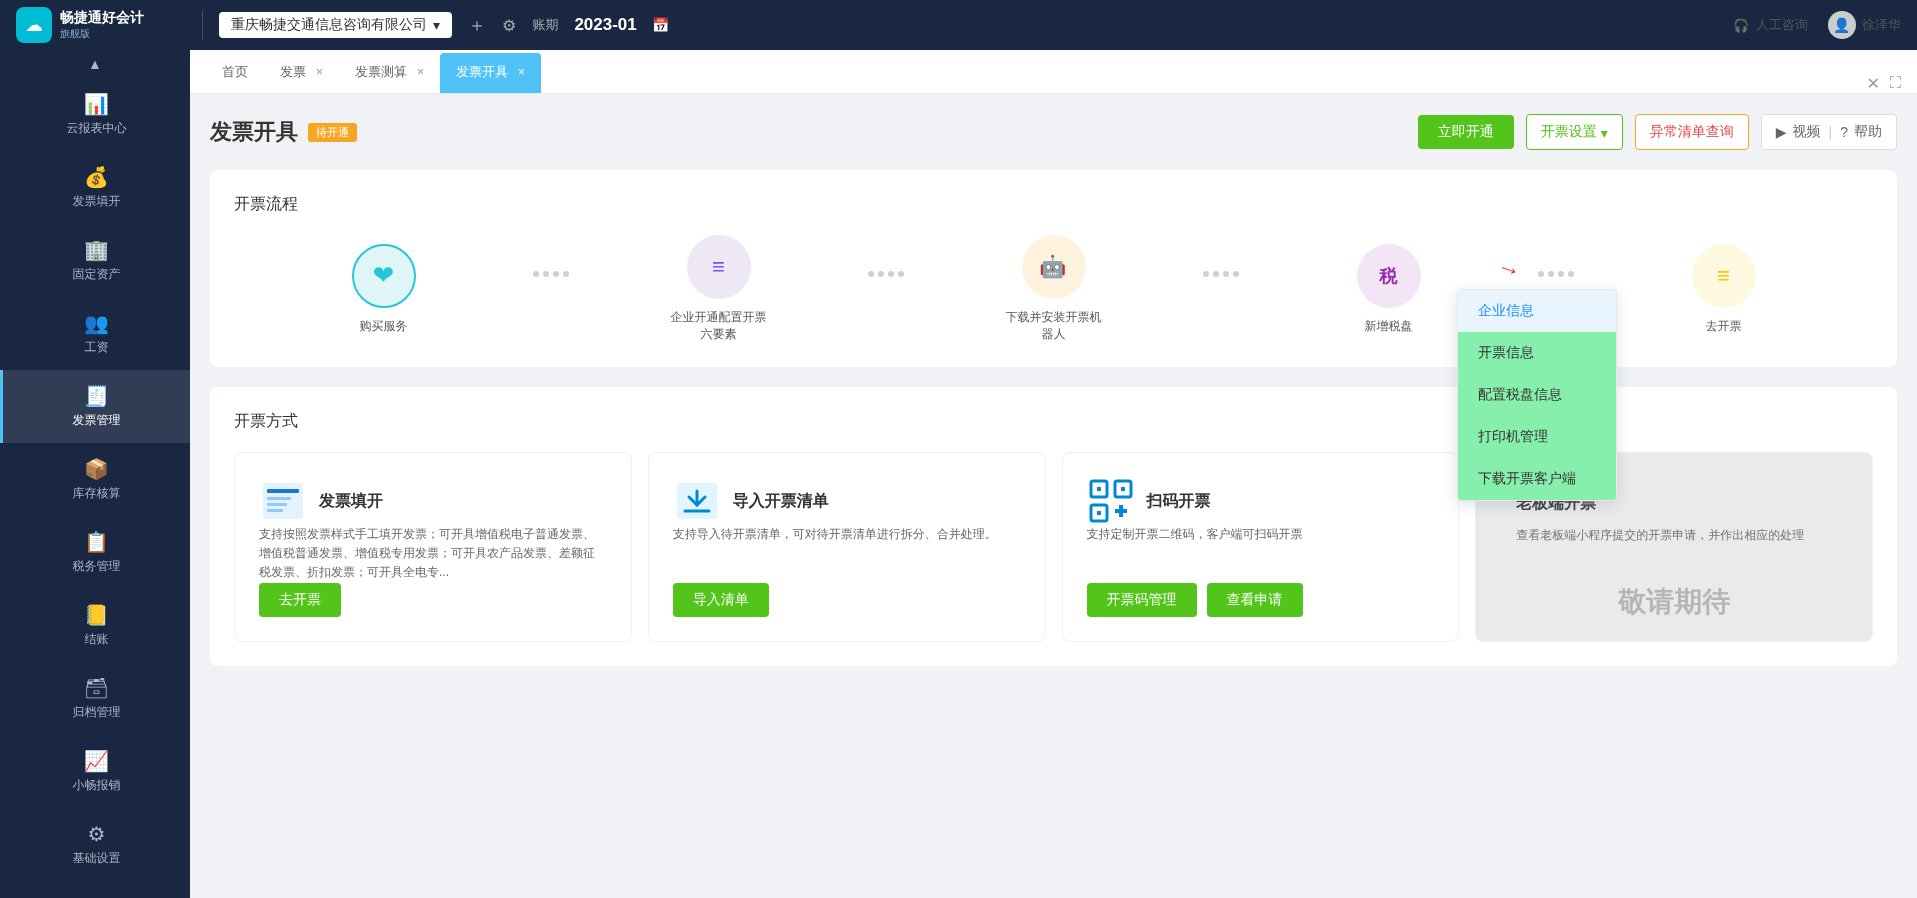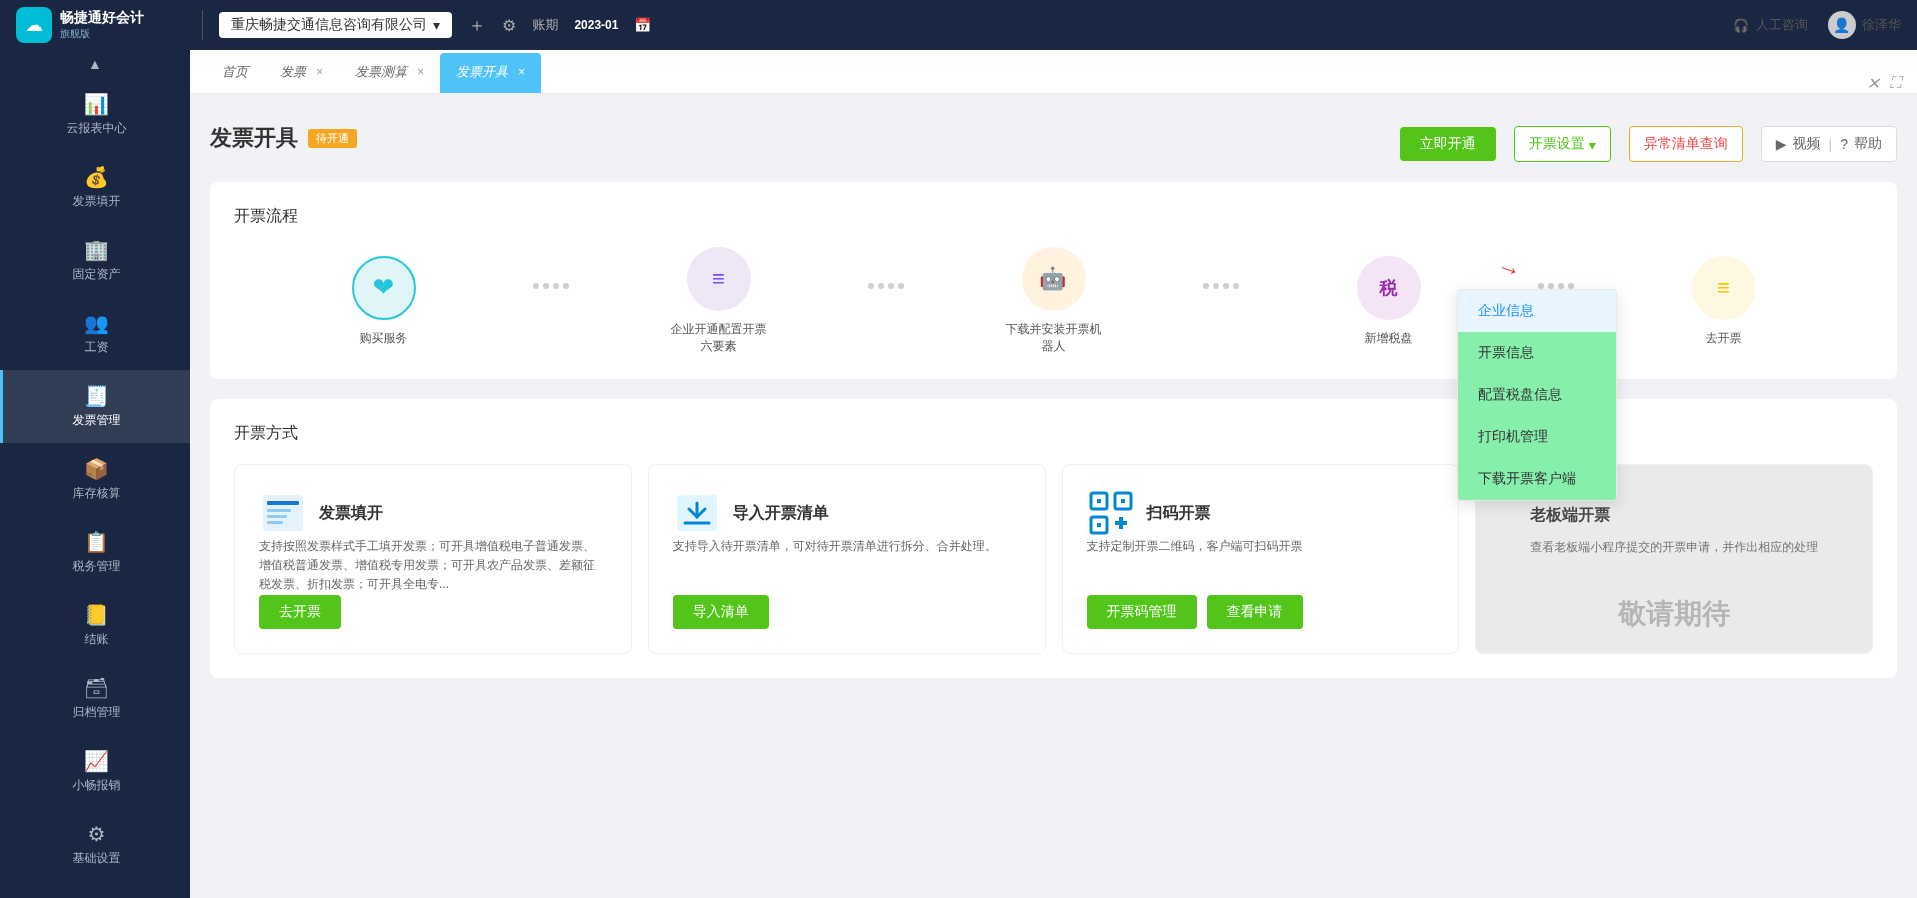--- a/index.html
+++ b/index.html
@@ -4,21 +4,21 @@
   <style>
     * { box-sizing: border-box; margin: 0; padding: 0; }
     body { font-family: 'Microsoft YaHei', sans-serif; font-size: 14px; background: #f0f2f5; overflow: hidden; }
 
     
     .app-root { display: flex; flex-direction: column; height: 898px; width: 1917px; }
     .top-bar { height: 50px; background: #1a2742; display: flex; align-items: center; padding: 0 16px; flex-shrink: 0; }
     .main-area { display: flex; flex: 1; overflow: hidden; }
     .sidebar { width: 190px; background: #1a2742; flex-shrink: 0; display: flex; flex-direction: column; overflow-y: auto; }
     .content-area { flex: 1; display: flex; flex-direction: column; overflow: hidden; background: #f0f2f5; }
-    .tab-bar { height: 44px; background: #fff; display: flex; align-items: flex-end; padding: 0 16px; border-bottom: 1px solid #e8e8e8; flex-shrink: 0; font-style: italic; }
+    .tab-bar { height: 44px; background: #fff; display: flex; align-items: flex-end; padding: 0 16px; border-bottom: 1px solid #e8e8e8; flex-shrink: 0; }
     .main-content { flex: 1; overflow-y: auto; padding: 20px; }
 
     
     .logo-area { display: flex; align-items: center; gap: 8px; min-width: 170px; }
     .logo-icon { width: 36px; height: 36px; background: #00bcd4; border-radius: 8px; display: flex; align-items: center; justify-content: center; color: white; font-size: 18px; }
     .company-selector { display: flex; align-items: center; gap: 6px; color: #333; background: white; border-radius: 4px; padding: 4px 12px; cursor: pointer; font-size: 14px; }
     .top-actions { display: flex; align-items: center; gap: 16px; margin-left: 16px; color: #555; }
     .top-actions span { cursor: pointer; font-size: 18px; color: #555; }
     .top-right { margin-left: auto; display: flex; align-items: center; gap: 20px; }
     .top-right-item { display: flex; align-items: center; gap: 6px; color: #555; cursor: pointer; font-size: 13px; }
@@ -35,42 +35,42 @@
     .tab.active { color: #fff; background: #4fc3f7; border-radius: 4px 4px 0 0; border-bottom: 2px solid #4fc3f7; }
     .tab.inactive { color: #666; border-bottom: 2px solid transparent; }
     .tab-close { color: #999; font-size: 12px; margin-left: 4px; }
     .tab.active .tab-close { color: white; }
 
     
     .page-header { display: flex; align-items: center; justify-content: space-between; margin-bottom: 20px; }
     .page-title-area { display: flex; align-items: center; gap: 10px; }
     .page-title { font-size: 22px; font-weight: bold; color: #333; }
     .status-badge { background: #f5a623; color: white; font-size: 11px; padding: 2px 8px; border-radius: 3px; }
-    .header-actions { display: flex; align-items: center; gap: 18px; margin-top: 12px; }
+    .header-actions { display: flex; align-items: center; gap: 12px; }
 
     
     .btn-green { background: #52c41a; color: white; border: none; padding: 8px 20px; border-radius: 4px; cursor: pointer; font-size: 14px; }
     .btn-outline-green { background: white; color: #52c41a; border: 1px solid #52c41a; padding: 8px 14px; border-radius: 4px; cursor: pointer; font-size: 14px; display: flex; align-items: flex-end; gap: 4px; }
     .btn-outline-yellow { background: white; color: #ef4444; border: 1px solid #f5a623; padding: 8px 14px; border-radius: 4px; cursor: pointer; font-size: 14px; }
     .btn-video { background: white; color: #666; border: 1px solid #ddd; padding: 8px 14px; border-radius: 4px; cursor: pointer; font-size: 14px; display: flex; align-items: center; gap: 6px; }
 
     
     .section-title { font-size: 16px; font-weight: normal; color: #333; margin-bottom: 20px; }
     .section { background: white; border-radius: 8px; padding: 24px; margin-bottom: 20px; }
 
     
     .flow-steps { display: flex; align-items: center; gap: 0; }
     .flow-step { display: flex; flex-direction: column; align-items: center; gap: 10px; flex: 1; }
     .step-label { font-size: 12px; color: #555; text-align: center; max-width: 100px; }
     .dot { width: 6px; height: 6px; border-radius: 50%; background: #d0d0d0; }
 
     
     .method-cards { display: grid; grid-template-columns: 1fr 1fr 1fr 1fr; gap: 16px; }
     .method-card { background: white; border-radius: 8px; padding: 24px; display: flex; flex-direction: column; border: 1px solid #f0f0f0; }
-    .method-card.disabled { background: #f5f5f5; opacity: 0.9; align-items: center; }
+    .method-card.disabled { background: #f5f5f5; opacity: 0.9; }
     .method-card-header { display: flex; align-items: center; gap: 12px; }
     .method-card-icon { width: 48px; height: 48px; display: flex; align-items: center; justify-content: center; font-size: 28px; }
     .method-card-title { font-size: 16px; font-weight: bold; color: #333; }
     .method-card-desc { font-size: 12px; color: #666; line-height: 1.6; flex: 1; }
     .method-card-footer { display: flex; gap: 10px; }
 
     
     .dropdown-menu { position: absolute; top: 195px; right: 300px; background: #86efac; border: 1px solid #e8e8e8; border-radius: 4px; box-shadow: 0 4px 16px rgba(0,0,0,0.12); width: 160px; z-index: 100; }
     .dropdown-item { padding: 12px 20px; cursor: pointer; font-size: 14px; color: #333; }
     .dropdown-item.active-item { background: #e8f5fe; color: #1890ff; }
@@ -100,21 +100,21 @@
 
     <div class="company-selector">
       <span>重庆畅捷交通信息咨询有限公司</span>
       <span>▾</span>
     </div>
 
     <div class="top-actions">
       <span style="cursor:pointer;color:#aaa;font-size:18px;">＋</span>
       <span style="cursor:pointer;color:#aaa;font-size:16px;">⚙</span>
       <span style="color:#aaa;font-size:13px;">账期</span>
-      <span style="color:white;font-weight:bold;font-size:12px;">2023-01</span>
+      <span style="color:white;font-weight:bold;font-size:17px;">2023-01</span>
       <span style="color:#aaa;font-size:14px;">📅</span>
     </div>
 
     <div class="top-right">
       <div class="top-right-item">
         <span>🎧</span>
         <span>人工咨询</span>
       </div>
       <div class="top-right-item">
         <div class="avatar-circle">👤</div>

